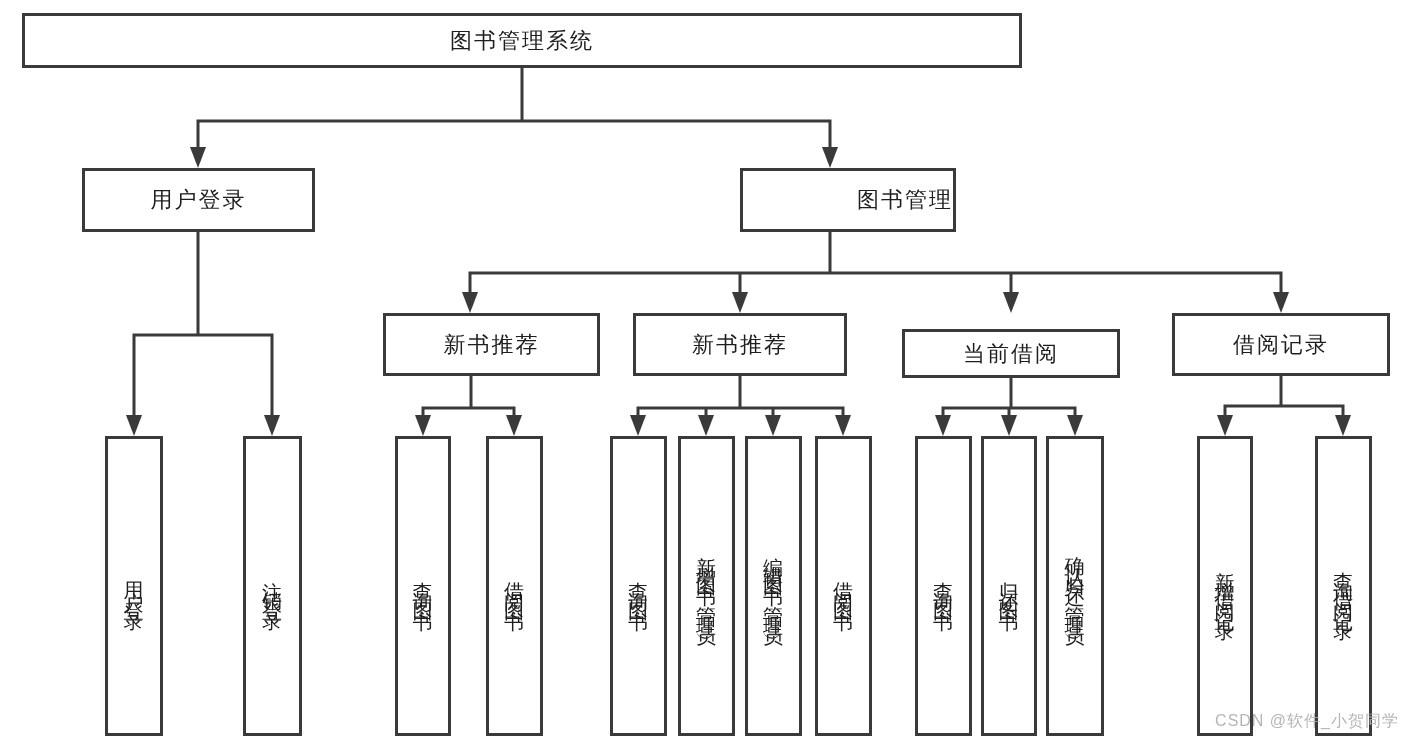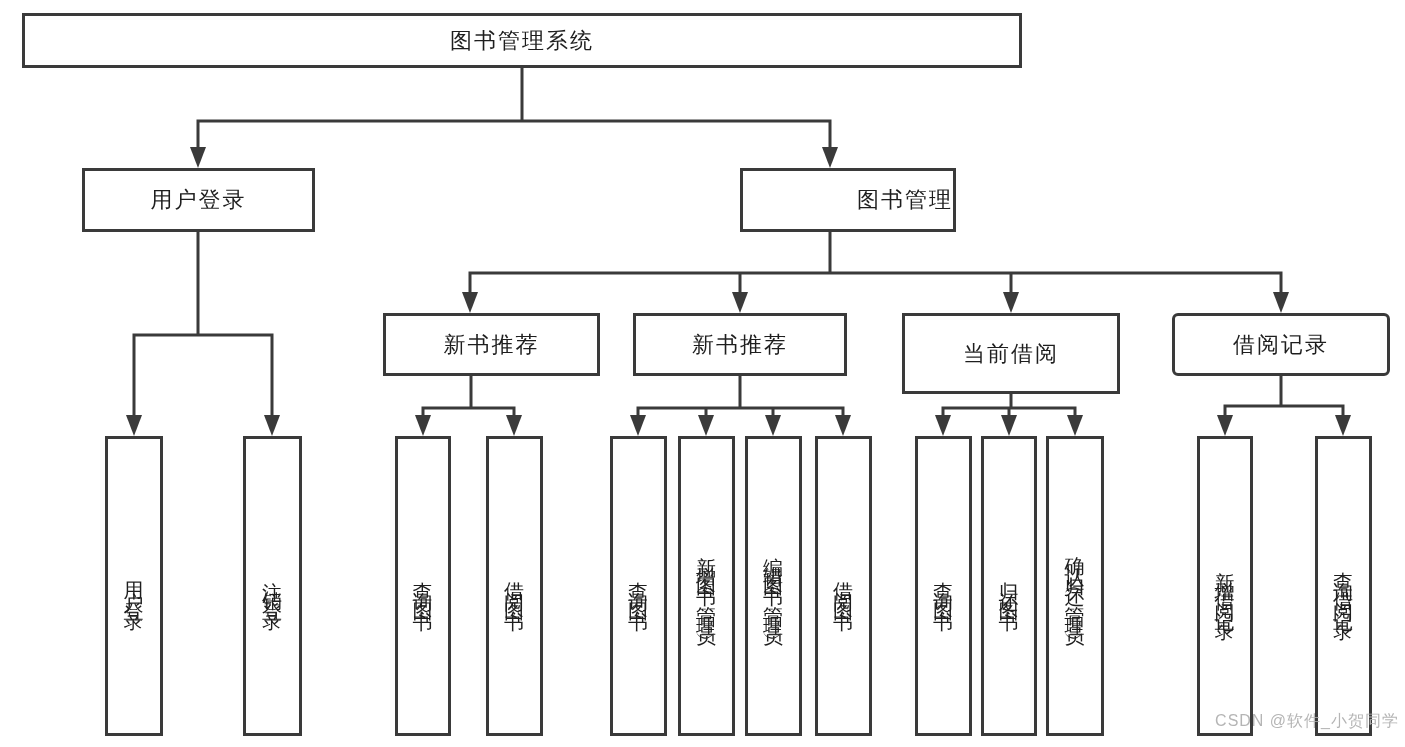--- a/index.html
+++ b/index.html
@@ -54,22 +54,22 @@
     letter-spacing: 1px;
     white-space: nowrap;
     z-index: 10;
   }
   
   .root        { left:22px;   top:13px;  width:1000px; height:55px; }
   .l2-a        { left:82px;   top:168px; width:233px;  height:64px; }
   .l2-b        { left:740px;  top:168px; width:216px;  height:64px;justify-content:flex-end; }
   .l3-a        { left:383px;  top:313px; width:217px;  height:63px; }
   .l3-b        { left:633px;  top:313px; width:214px;  height:63px; }
-  .l3-c        { left:902px;  top:313px; width:218px;  height:81px; }
-  .l3-d        { left:1172px; top:313px; width:218px;  height:63px;border-radius:6px; }
+  .l3-c        { left:902px;  top:329px; width:218px;  height:49px; }
+  .l3-d        { left:1172px; top:313px; width:218px;  height:63px; }
   .leaf        { top:436px; height:300px; }
   .leaf-1  { left:105px;  width:58px; }
   .leaf-2  { left:243px;  width:59px; }
   .leaf-3  { left:395px;  width:56px; }
   .leaf-4  { left:486px;  width:57px; }
   .leaf-5  { left:610px;  width:57px; }
   .leaf-6  { left:678px;  width:57px; }
   .leaf-7  { left:745px;  width:57px; }
   .leaf-8  { left:815px;  width:57px; }
   .leaf-9  { left:915px;  width:57px; }

